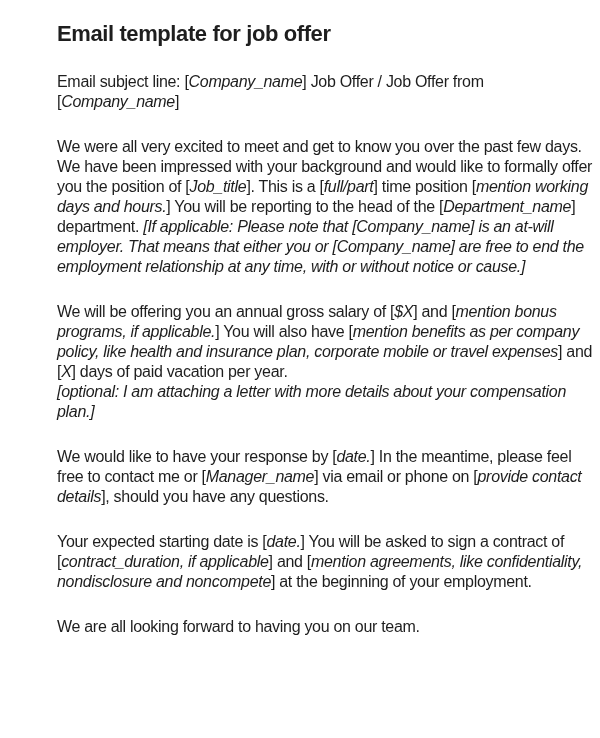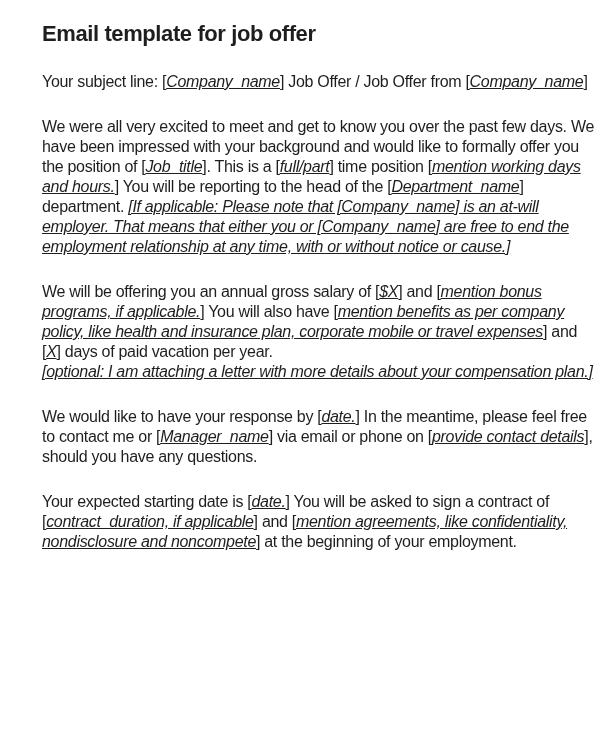--- a/index.html
+++ b/index.html
@@ -10,21 +10,21 @@
     width: 600px;
     height: 738px;
     background: #ffffff;
     overflow: hidden;
     font-family: "Liberation Sans", sans-serif;
   }
   .doc {
     box-sizing: border-box;
     width: 600px;
     height: 738px;
-    padding: 21px 6px 20px 42px;
+    padding: 21px 6px 20px 57px;
     background: #ffffff;
     color: #1e1e1e;
   }
   .doc-title {
     margin: 0 0 25px 0;
     font-size: 22px;
     line-height: 26px;
     font-weight: 700;
     letter-spacing: -0.4px;
     color: #1e1e1e;
@@ -35,28 +35,28 @@
     line-height: 20px;
     letter-spacing: -0.3px;
     color: #1e1e1e;
   }
   .para:last-child {
     margin-bottom: 0;
   }
   .para em {
     font-style: italic;
     font-family: "Liberation Sans", sans-serif;
-    text-decoration: underline;
   }
 </style>
 </head>
 <body>
 
 <div class="doc">
   <h1 class="doc-title">Email template for job offer</h1>
   <div>
-      <p class="para"><span>Your subject line: [</span><em>Company_name</em><span>] Job Offer / Job Offer from [</span><em>Company_name</em><span>]</span></p>
+      <p class="para"><span>Email subject line: [</span><em>Company_name</em><span>] Job Offer / Job Offer from [</span><em>Company_name</em><span>]</span></p>
       <p class="para"><span>We were all very excited to meet and get to know you over the past few days. We have been impressed with your background and would like to formally offer you the position of [</span><em>Job_title</em><span>]. This is a [</span><em>full/part</em><span>] time position [</span><em>mention working days and hours.</em><span>] You will be reporting to the head of the [</span><em>Department_name</em><span>] department. </span><em>[If applicable: Please note that [Company_name] is an at-will employer. That means that either you or [Company_name] are free to end the employment relationship at any time, with or without notice or cause.]</em></p>
       <p class="para"><span>We will be offering you an annual gross salary of [</span><em>$X</em><span>] and [</span><em>mention bonus programs, if applicable.</em><span>] You will also have [</span><em>mention benefits as per company policy, like health and insurance plan, corporate mobile or travel expenses</em><span>] and [</span><em>X</em><span>] days of paid vacation per year.</span><br><em>[optional: I am attaching a letter with more details about your compensation plan.]</em></p>
       <p class="para"><span>We would like to have your response by [</span><em>date.</em><span>] In the meantime, please feel free to contact me or [</span><em>Manager_name</em><span>] via email or phone on [</span><em>provide contact details</em><span>], should you have any questions.</span></p>
       <p class="para"><span>Your expected starting date is [</span><em>date.</em><span>] You will be asked to sign a contract of [</span><em>contract_duration, if applicable</em><span>] and [</span><em>mention agreements, like confidentiality, nondisclosure and noncompete</em><span>] at the beginning of your employment.</span></p>
+      <p class="para"><span>We are all looking forward to having you on our team.</span></p>
     </div>
 </div>
 
 </body></html>

